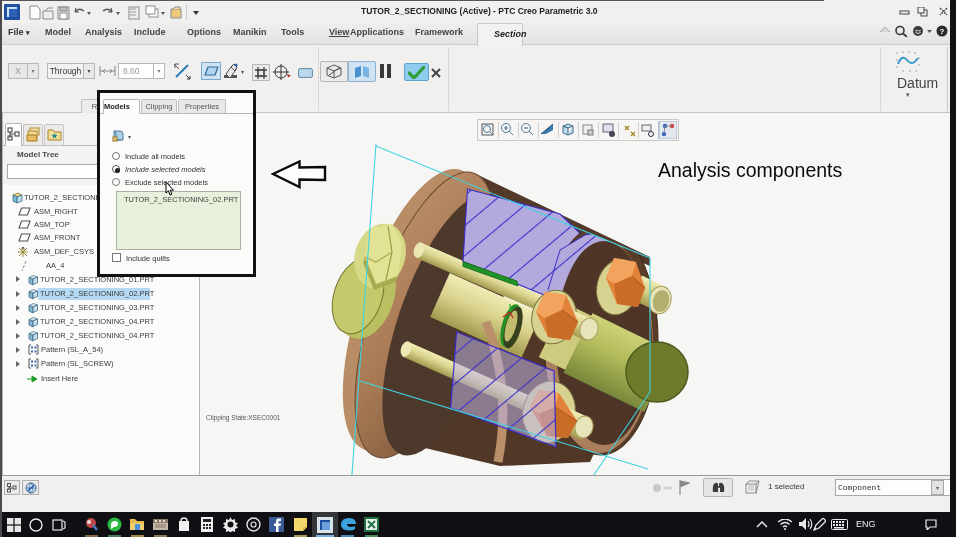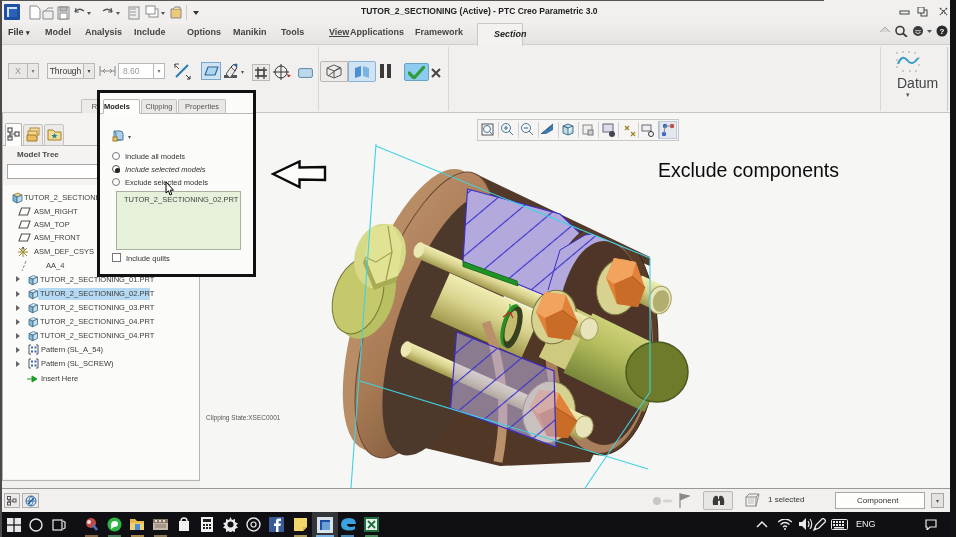--- a/index.html
+++ b/index.html
@@ -19,21 +19,21 @@
 .rbtn { position:absolute; border:1px solid #b9b8b7; background:#e9e8e7; }
 
 .stab { position:absolute; top:54px; height:14px; background:#ecebe9; border:1px solid #c2c1c0; border-bottom:none; font-size:8px; color:#555; text-align:center; line-height:13px; border-radius:2px 2px 0 0; }
 
 #graphics { position:absolute; left:200px; top:113px; width:750px; height:375px; background:#f6f6f5; }
 
 #treepanel { position:absolute; left:2px; top:113px; width:198px; height:368px; background:#f4f3f2; border:1px solid #b5b4b3; border-top:none; }
 
 #popup { position:absolute; left:97px; top:90px; width:159px; height:187px; background:#fbfbfa; border:3px solid #111; }
 
-#statusbar { position:absolute; left:0; top:488px; width:956px; height:24px; background:#f1f0ef; border-top:1px solid #9a9998; }
+#statusbar { position:absolute; left:0; top:475px; width:956px; height:24px; background:#f1f0ef; border-top:1px solid #9a9998; }
 
 #taskbar { position:absolute; left:0; top:512px; width:956px; height:25px; background:#101014; }
 #rightedge { position:absolute; left:950px; top:0; width:6px; height:537px; background:#121212; }
 </style>
 </head>
 <body>
 <div id="titlebar">
  <svg class="abs" style="left:3px;top:2px" width="200" height="19" viewBox="0 0 200 19">
   <rect x="1" y="1" width="16" height="16" fill="#1e4fa0" rx="1"></rect>
   <rect x="4" y="4" width="10" height="10" fill="#cfe2f4"></rect>
@@ -354,21 +354,21 @@
         <circle cx="133" cy="13" r="3" fill="#445" stroke="none"></circle>
   <path d="M146 5 l4 4 m0 -4 l-4 4 m6 2 l4 4 m0 -4 l-4 4" stroke="#a08020" stroke-width="1.2"></path>
   <rect x="163" y="4" width="9" height="6" fill="#eee" stroke="#667"></rect>
         <circle cx="172" cy="13" r="2.5" fill="none" stroke="#334"></circle>
   <circle cx="185" cy="13" r="2.2" fill="#3366cc" stroke="none"></circle>
         <circle cx="193" cy="5" r="2.2" fill="#cc4444" stroke="none"></circle>
         <circle cx="186" cy="5" r="2.2" fill="#3366cc" stroke="none"></circle>
         <path d="M186 5 l7 0 m-7 0 l-1 8" stroke="#888"></path>
  </g>
 </svg>
-<div class="abs" style="left:458px;top:46px;font-size:19.5px;color:#0a0a0a;font-family:'Liberation Sans',sans-serif;">Exclude components</div>
+<div class="abs" style="left:458px;top:46px;font-size:19.5px;color:#0a0a0a;font-family:'Liberation Sans',sans-serif;">Analysis components</div>
 <svg class="abs" style="left:71px;top:47px" width="56" height="29" viewBox="0 0 56 29">
  <path d="M2 14 L28.5 1.5 L28.5 7.5 L54 7 L54 20 L28.5 19.5 L28.5 27 Z" fill="#fdfdfc" stroke="#0a0a0a" stroke-width="2.4" stroke-linejoin="miter"></path>
 </svg>
 <div class="abs" style="left:6px;top:301px;font-size:6.5px;color:#555;">Clipping State:XSEC0001</div>
 </div>
 <div id="treepanel">
  <div class="abs" style="left:0px;top:32px;width:196px;height:1px;background:#b5b4b3;"></div>
  <div class="abs" style="left:2px;top:10px;width:17px;height:23px;background:#fdfdfc;border:1px solid #b5b4b3;border-bottom:none;border-radius:2px 2px 0 0;"></div>
  <div class="abs" style="left:20px;top:11px;width:20px;height:22px;background:#eceae8;border:1px solid #c5c4c3;border-radius:2px 2px 0 0;"></div>
  <div class="abs" style="left:41px;top:11px;width:20px;height:22px;background:#eceae8;border:1px solid #c5c4c3;border-radius:2px 2px 0 0;"></div>
@@ -538,21 +538,21 @@
  <div class="abs" style="left:703px;top:2px;width:30px;height:19px;border:1px solid #b8b7b6;background:#e8e6e4;border-radius:2px;"></div>
  <svg class="abs" style="left:711px;top:5px" width="15" height="13" viewBox="0 0 15 13">
       <path d="M2 11 Q1 4 4 2 Q6 1 7 3 L7 5 L8 5 L8 3 Q9 1 11 2 Q14 4 13 11 L9 11 L9 7 Q8 6 7 7 L7 11 Z" fill="#3a3a3a"></path>
     </svg>
  <svg class="abs" style="left:744px;top:4px" width="16" height="16" viewBox="0 0 16 16">
       <rect x="2" y="4" width="10" height="9" fill="#f2f1f0" stroke="#8a8988"></rect>
       <path d="M2 4 L5 1 L15 1 L12 4 M15 1 L12 13" fill="none" stroke="#8a8988"></path>
       <path d="M4 6 h6 M4 8 h6 M4 10 h6" stroke="#bbb"></path>
     </svg>
  <div class="abs" style="left:768px;top:6px;font-size:8px;color:#333;">1 selected</div>
- <div class="abs" style="left:835px;top:3px;width:90px;height:17px;background:#fdfdfc;border:1px solid #a8a7a6;font-size:8px;color:#333;line-height:15px;padding-left:21px;">Component</div>
+ <div class="abs" style="left:835px;top:3px;width:120px;height:17px;background:#fdfdfc;border:1px solid #a8a7a6;font-size:8px;color:#333;line-height:15px;padding-left:2px;font-family:Liberation Mono, monospace;">Component</div>
  <div class="abs" style="left:931px;top:4px;width:13px;height:15px;background:#e4e2e0;border:1px solid #a8a7a6;font-size:6px;color:#555;text-align:center;line-height:14px;">▾</div>
 </div>
 <div id="taskbar">
  <svg class="abs" style="left:7px;top:6px" width="14" height="14" viewBox="0 0 14 14">
       <g fill="#e8e8e8">
         <rect x="0" y="0" width="6.4" height="6.4"></rect>
         <rect x="7.6" y="0" width="6.4" height="6.4"></rect>
         <rect x="0" y="7.6" width="6.4" height="6.4"></rect>
         <rect x="7.6" y="7.6" width="6.4" height="6.4"></rect>
       </g>

